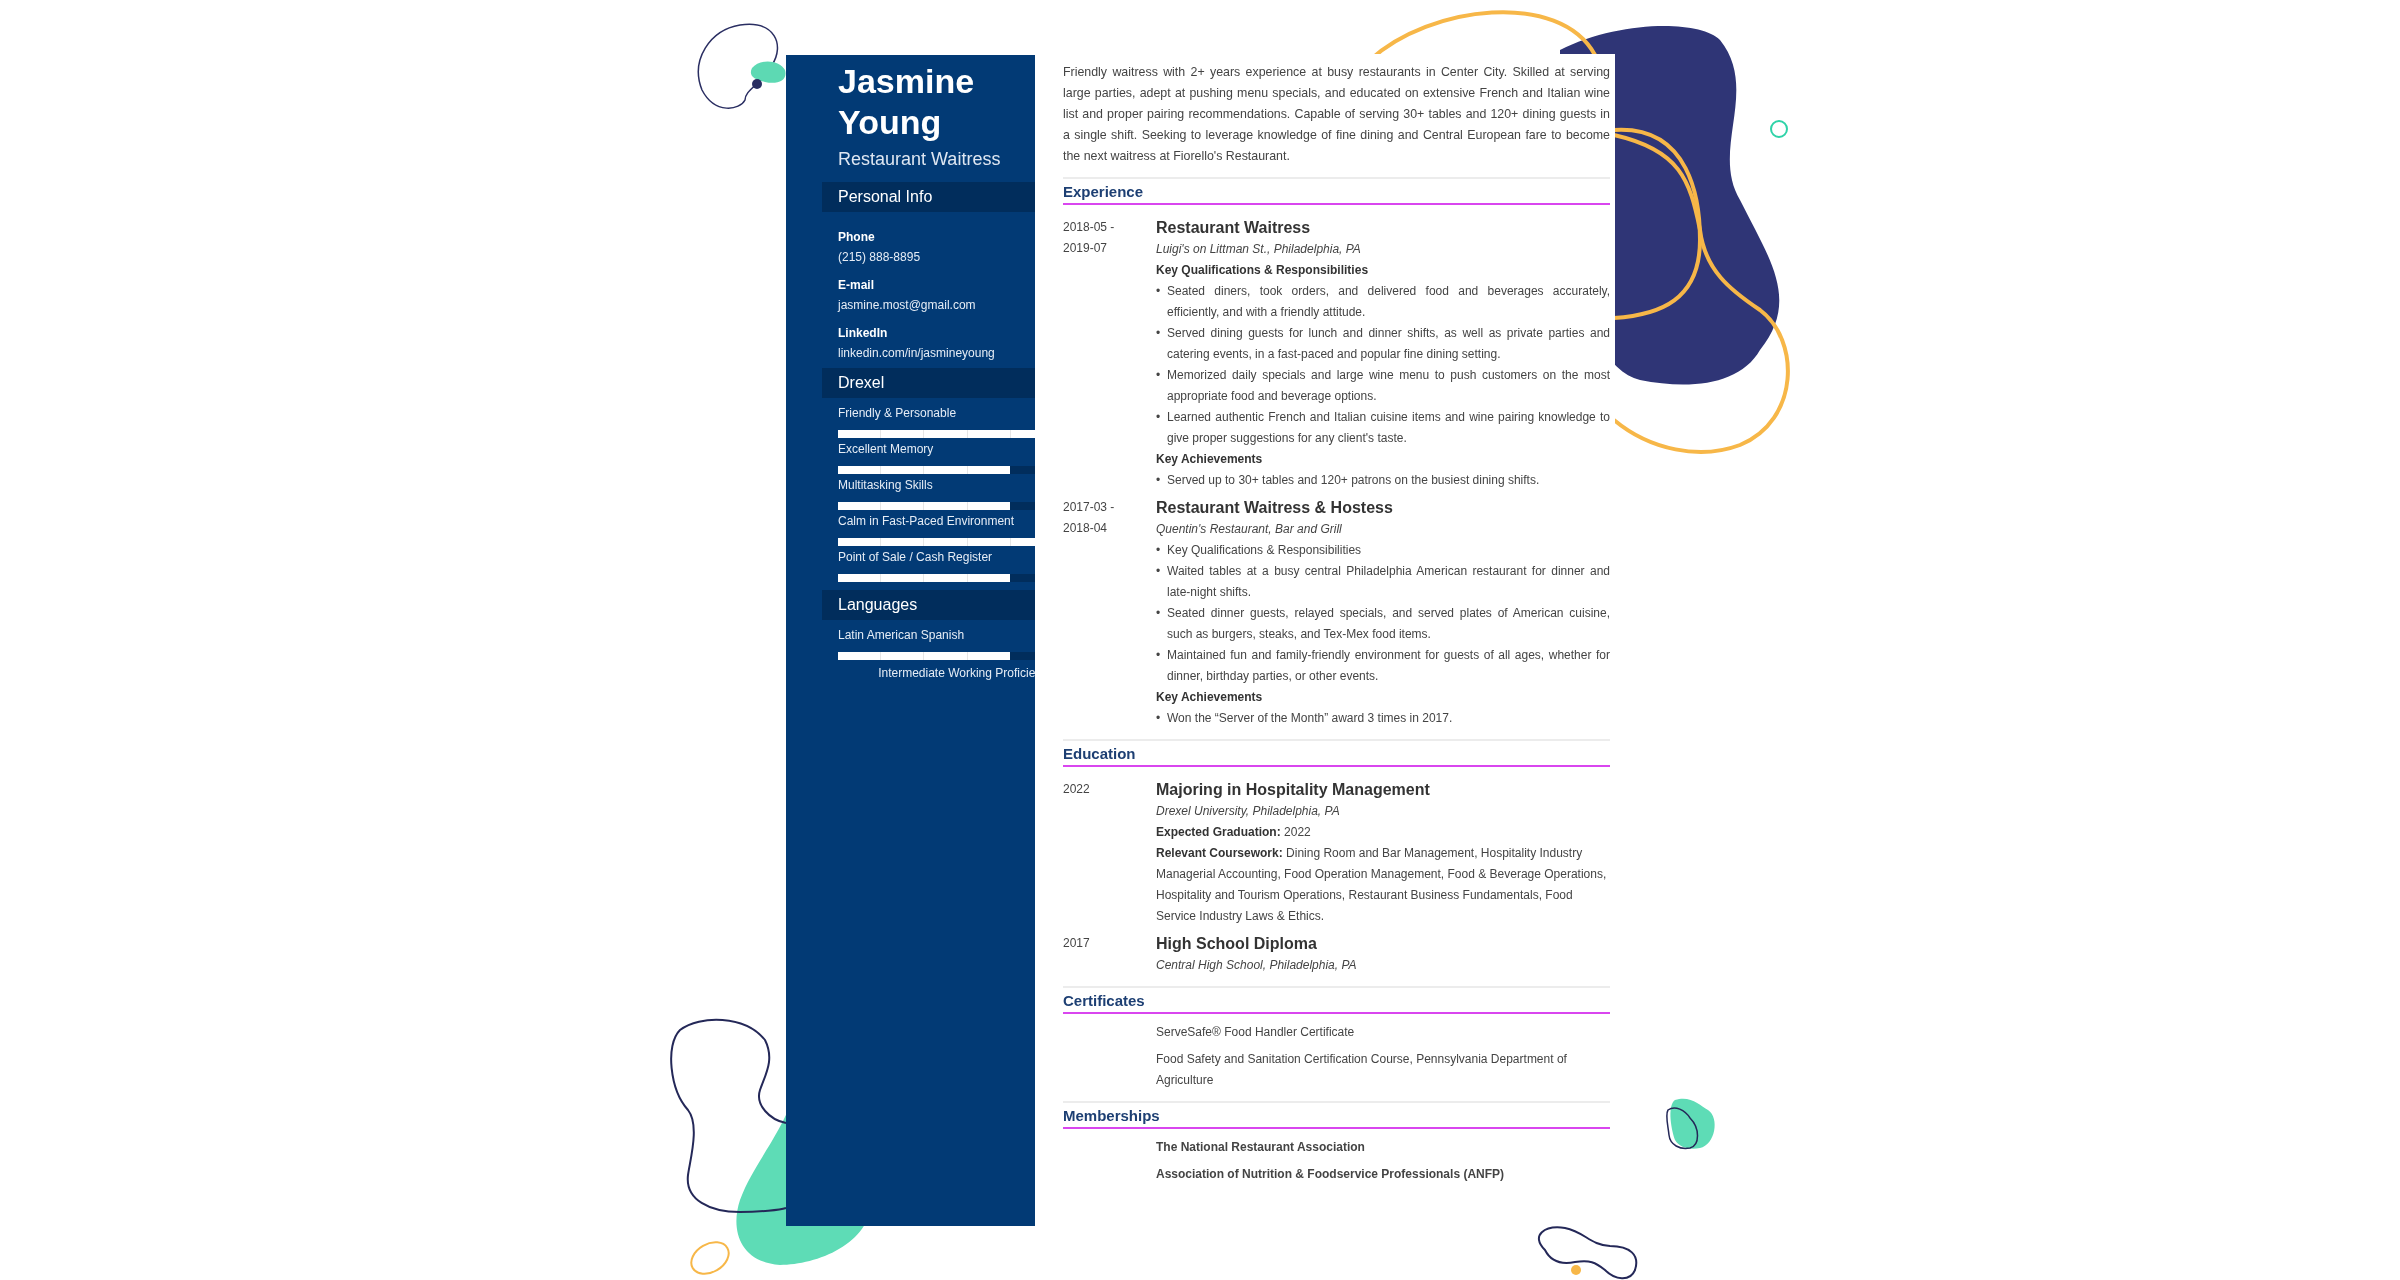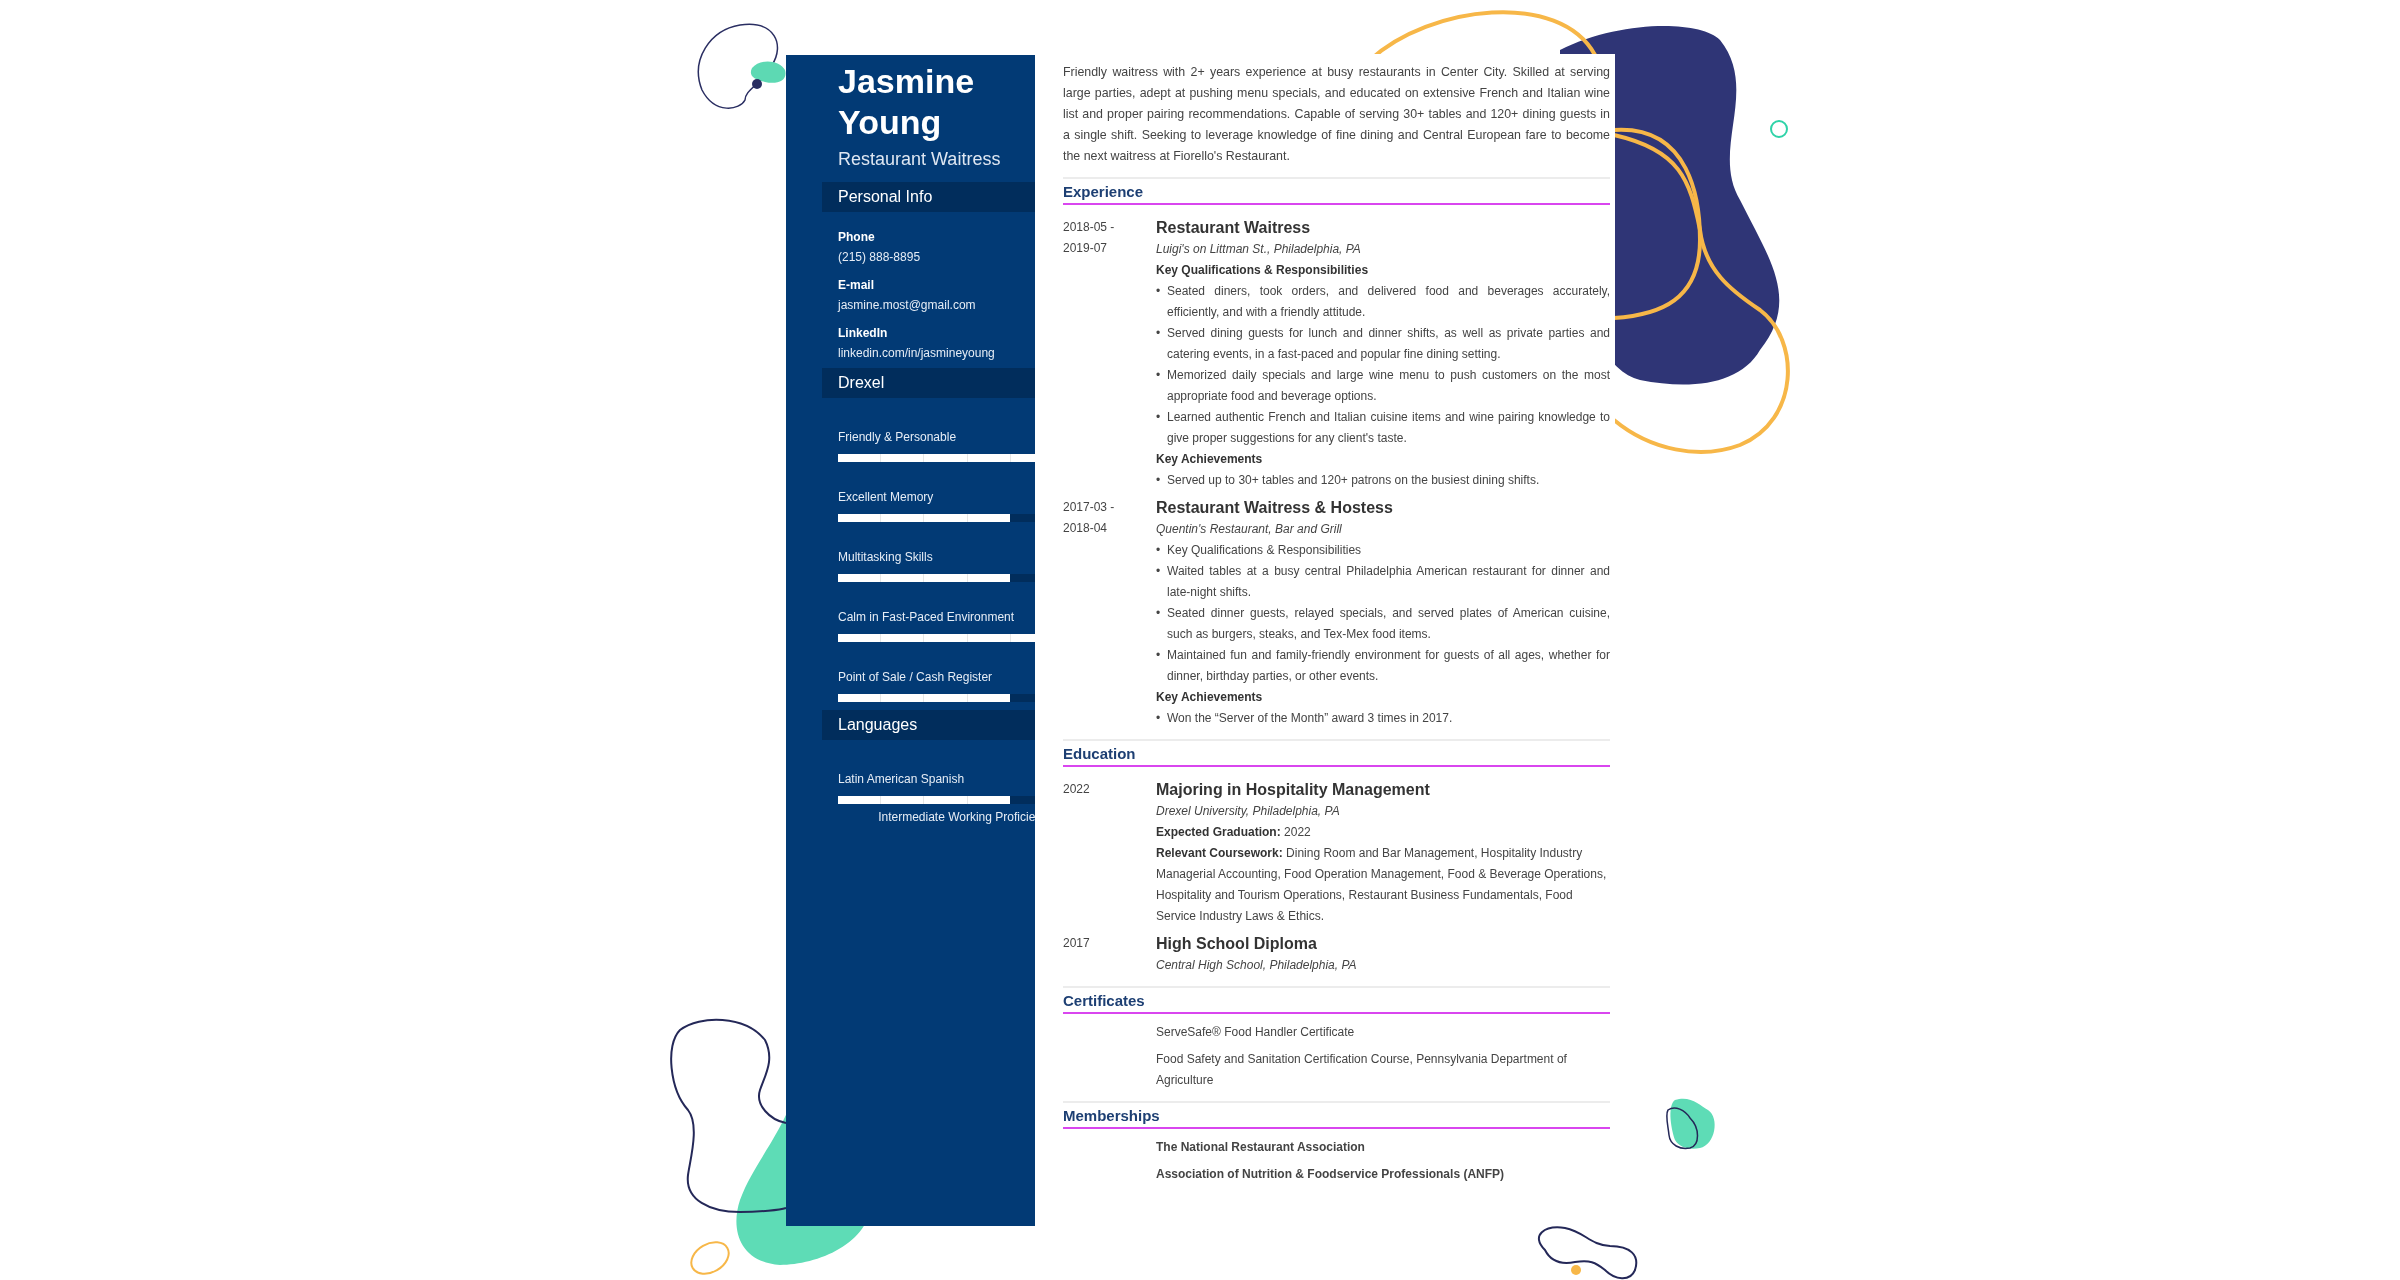--- a/index.html
+++ b/index.html
@@ -8,21 +8,21 @@
   .deco { position:absolute; left:0; top:0; width:2400px; height:1280px; pointer-events:none; }
 
   
   .sidebar { position:absolute; left:786px; top:55px; width:248px; height:1171px; background:#023a75; color:#fff; z-index:2;padding-left:36px; }
   .sb-name { font-weight:bold; font-size:34px; line-height:41px; padding:6px 16px 0 16px; color:#fff; }
   .sb-title { font-size:18px; color:#dfe7f2; padding:6px 16px 10px 16px; }
   .sb-head { background:#012d5c; font-weight:normal; font-size:16px; padding:6px 16px; height:18px; line-height:18px; margin-top:2px; }
   .sb-block { padding:4px 16px 6px 16px; }
   .sb-label { font-weight:bold; font-size:12px; margin-top:14px; }
   .sb-value { font-size:12px; color:#e6edf6; margin-top:6px; }
-  .skill { margin-top:28px; }
+  .skill { margin-top:4px; }
   .skill-name { font-size:12px; color:#e6edf6; }
   .bar { margin-top:10px; width:216px; height:8px; background:#012d5c; display:flex; }
   .seg { height:8px; background:#ffffff; border-right:1px solid #e6e6e6; }
   .lang-level { font-size:12px; color:#e6edf6; text-align:right; margin-top:6px; }
 
   
   .main { position:absolute; left:1035px; top:54px; width:580px; height:1172px; background:#fff; z-index:2; }
   .main-inner { position:absolute; left:16px; top:8px; width:547px;margin-left:12px; }
   .summary { font-size:12.4px; line-height:21px; text-align:justify; color:#444; }
   .sec-head { border-top:2px solid #ececec; border-bottom:2px solid #d946ef; font-weight:bold; font-size:15px; color:#1d3f73; padding:4px 0 3px 0; margin-top:10px; }

